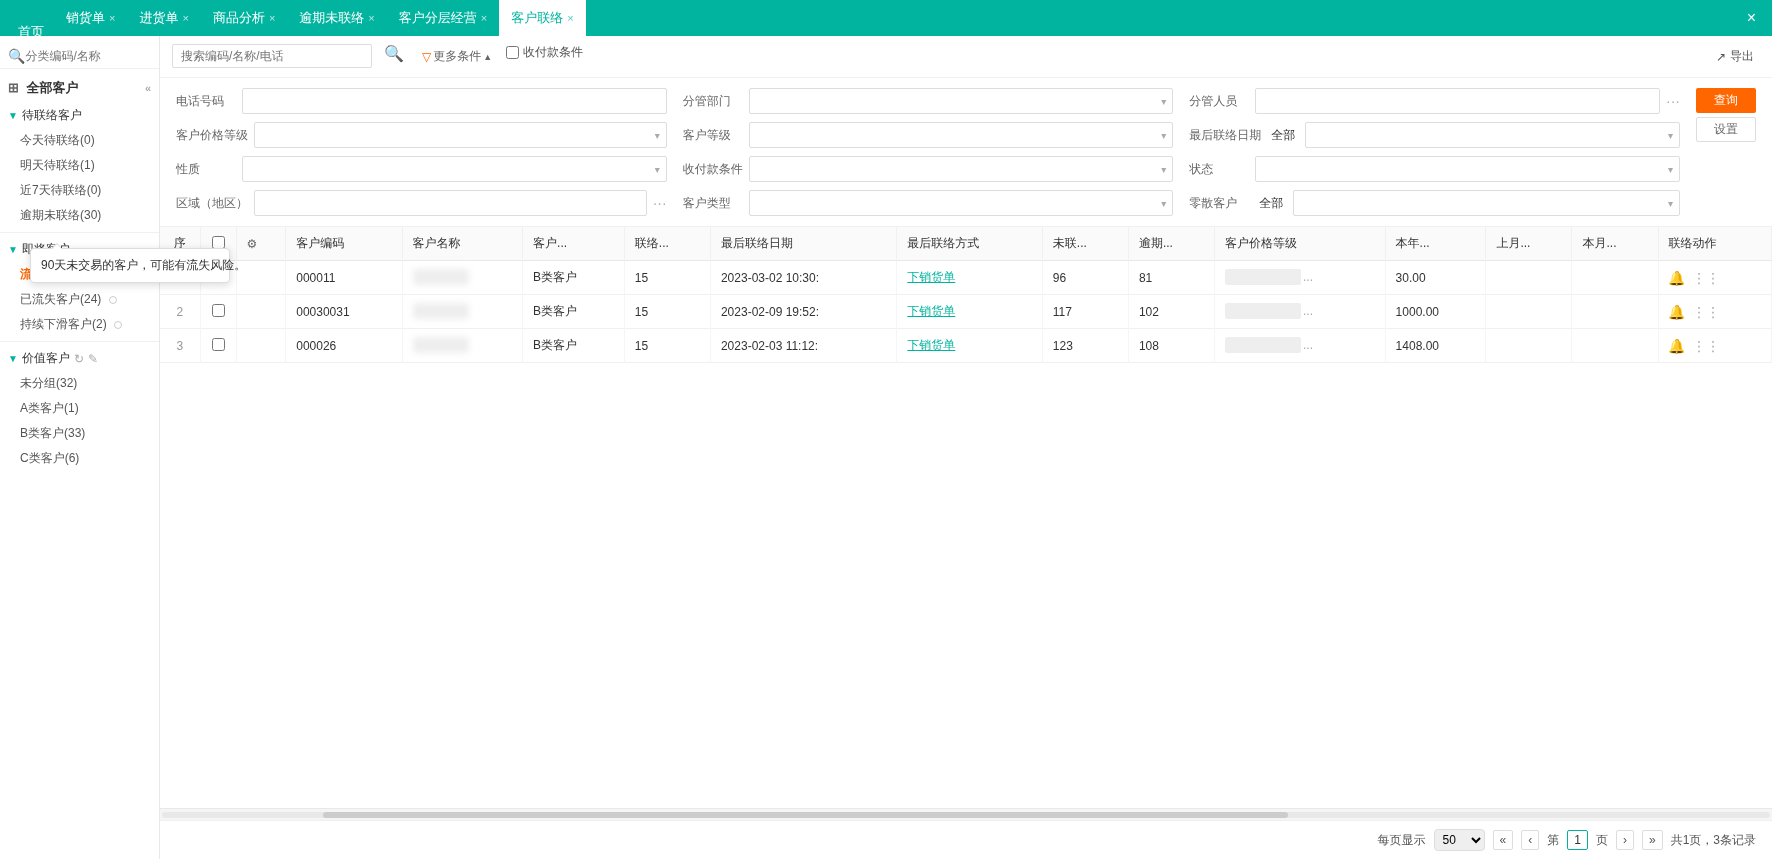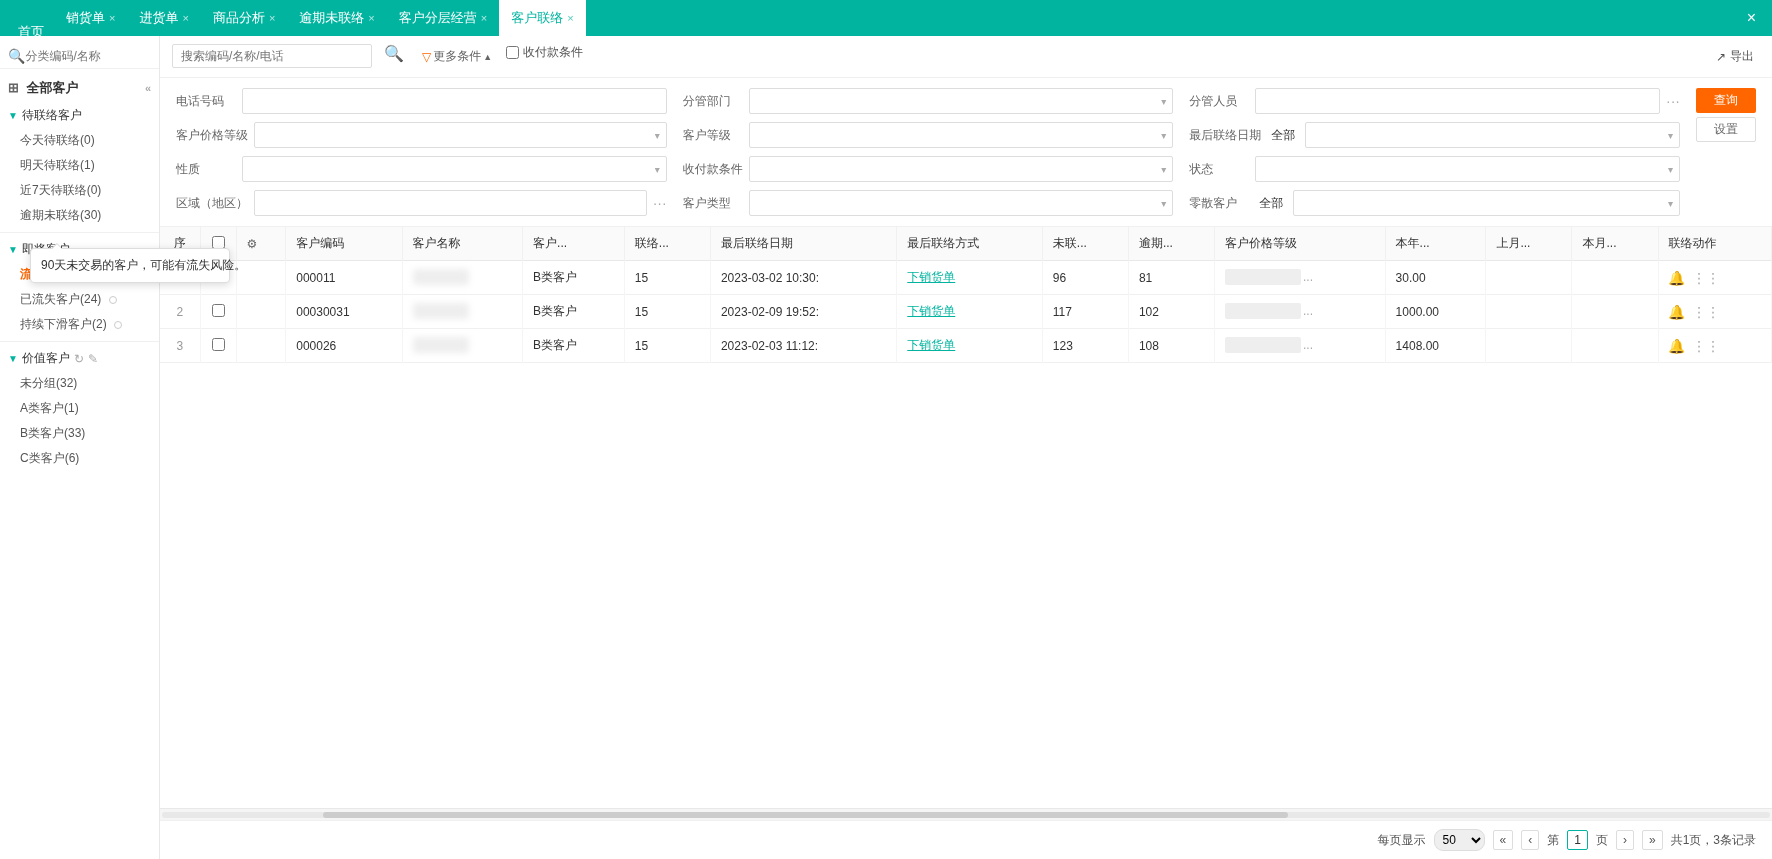--- a/index.html
+++ b/index.html
@@ -331,21 +331,21 @@
       justify-content: flex-end;
       padding: 8px 16px;
       border-top: 1px solid #f0f0f0;
       background: white;
       gap: 8px;
       font-size: 12px;
       color: #555;
     }
     .pagination-select {
       border: 1px solid #ddd;
-      border-radius: 9px;
+      border-radius: 4px;
       padding: 2px 4px;
       font-size: 12px;
       outline: none;
     }
     .pagination-btn {
       border: 1px solid #ddd;
       background: white;
       border-radius: 2px;
       padding: 2px 6px;
       cursor: pointer;

